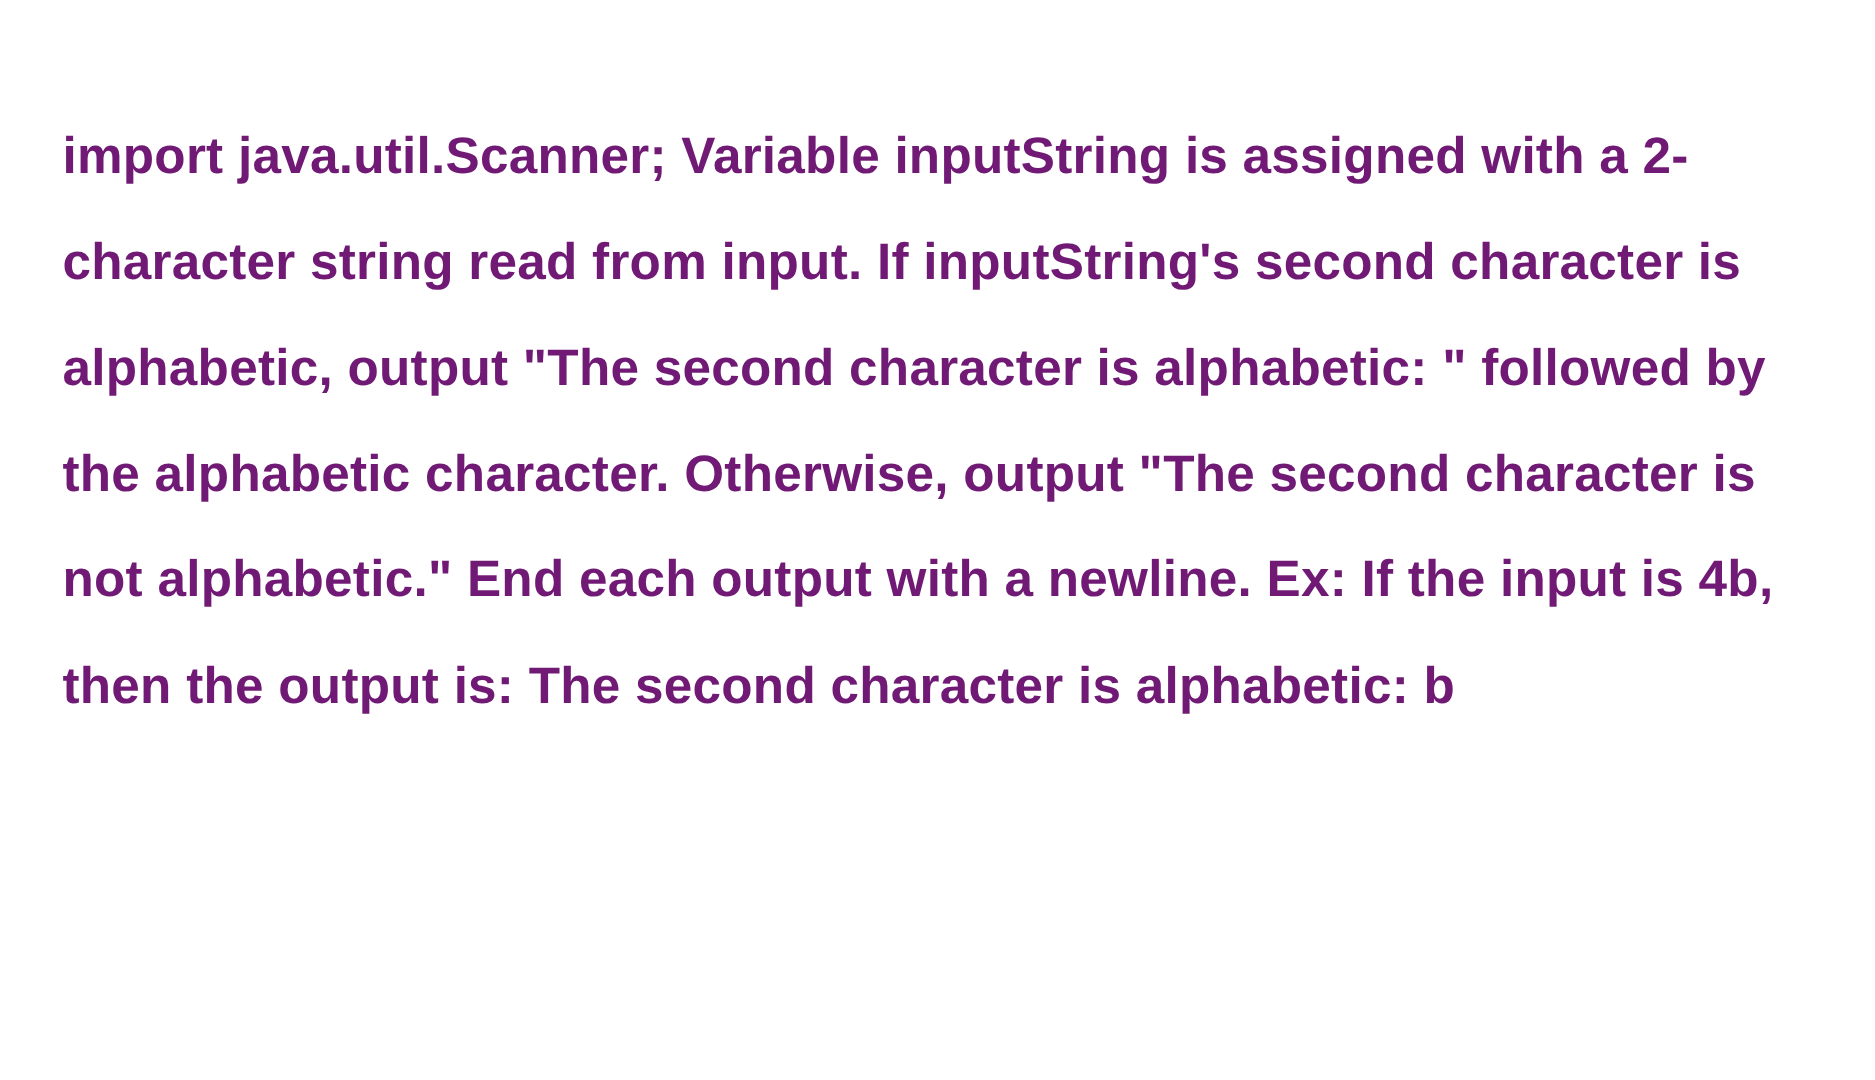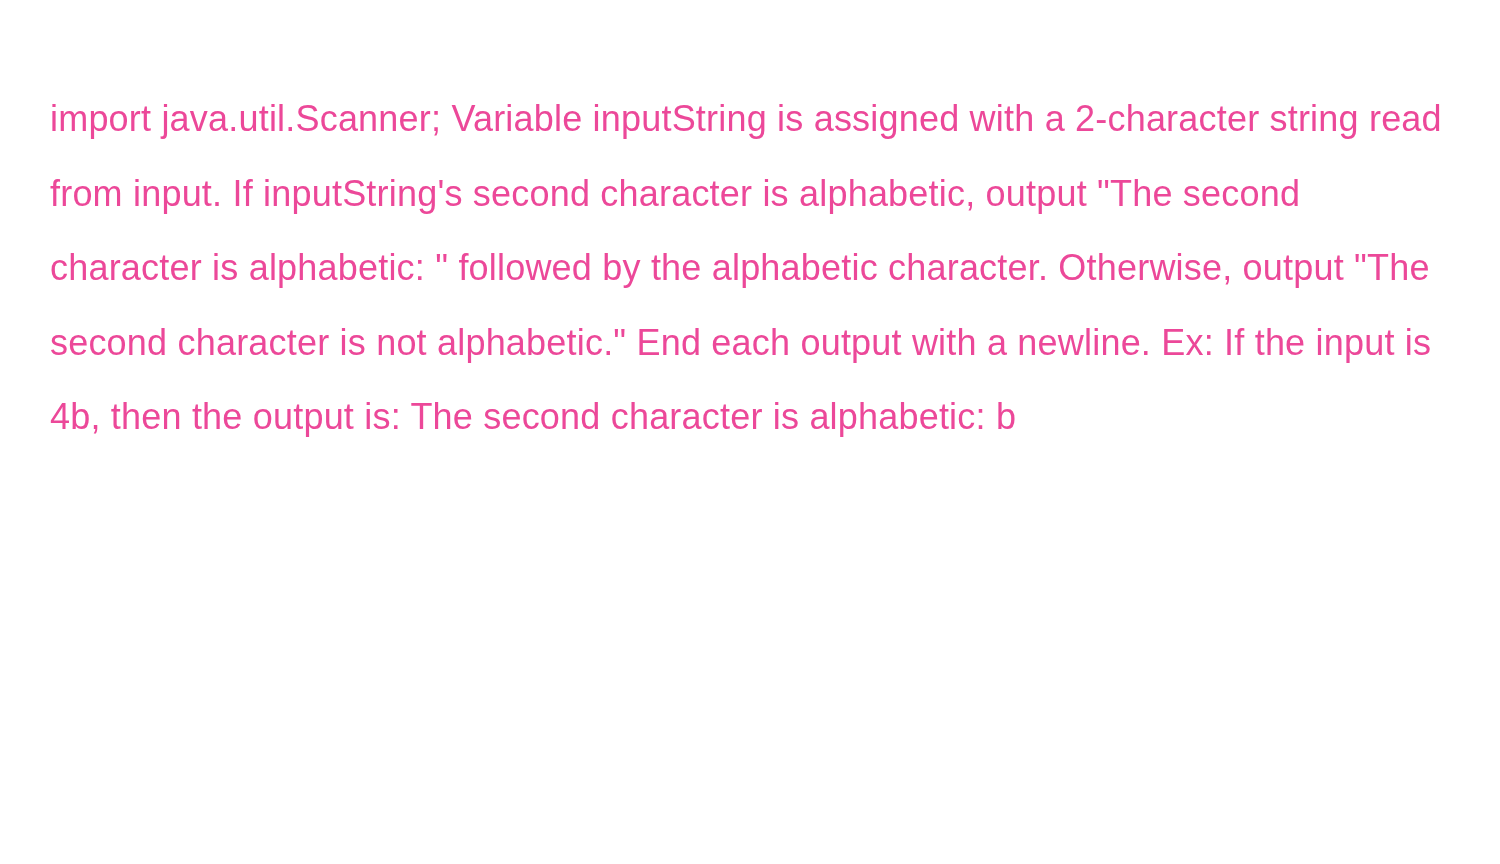--- a/index.html
+++ b/index.html
@@ -13,24 +13,24 @@
       background: #ffffff;
       font-family: -apple-system, BlinkMacSystemFont, "Segoe UI", Helvetica, Arial, sans-serif;
       overflow: hidden;
     }
     .content {
       padding: 82px 50px 50px 50px;
       width: 100%;
       height: 100%;
     }
     .paragraph {
-      font-size: 36px;
+      font-size: 41px;
       line-height: 2.07;
-      color: #ec4899;
-      font-weight: 400;
+      color: #701a75;
+      font-weight: 700;
       letter-spacing: 0.2px;
     }
   </style>
 </head>
 <body>
 
 <div class="content">
   <p class="paragraph">import java.util.Scanner; Variable inputString is assigned with a 2-character string read from input. If inputString's second character is alphabetic, output "The second character is alphabetic: " followed by the alphabetic character. Otherwise, output "The second character is not alphabetic." End each output with a newline. Ex: If the input is 4b, then the output is: The second character is alphabetic: b</p>
 </div>
 

